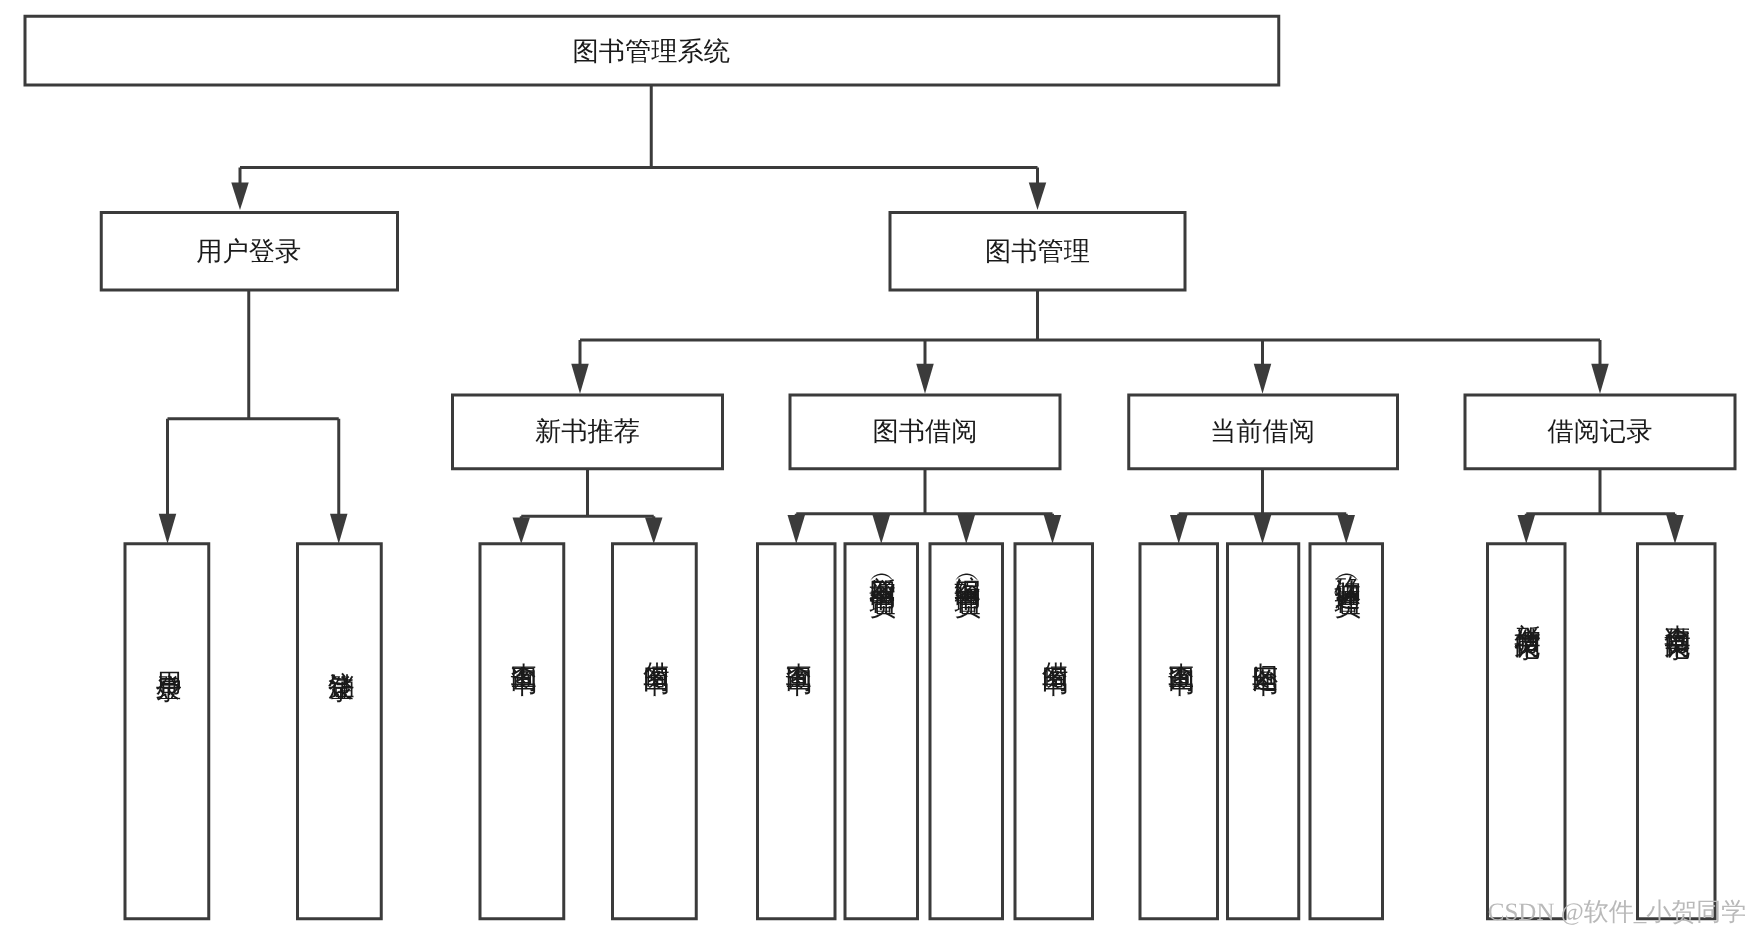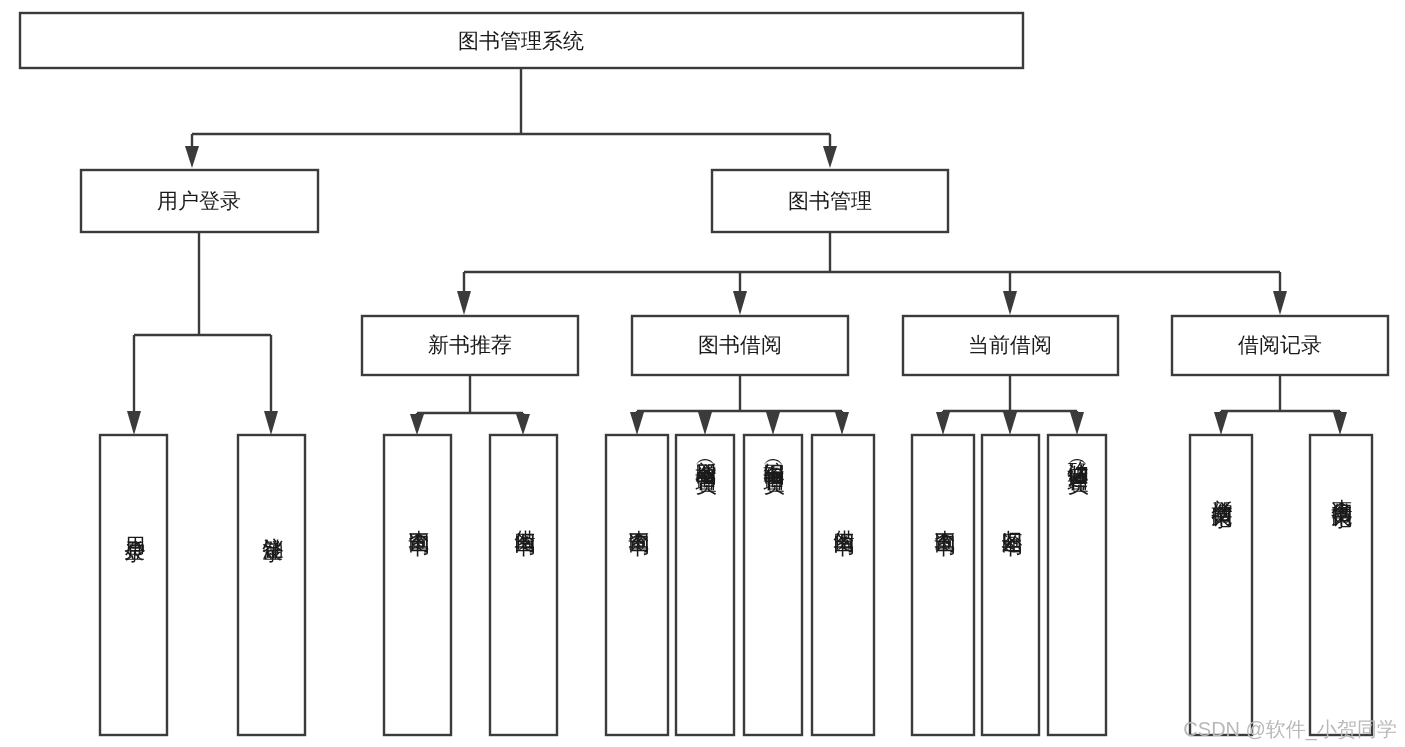--- a/index.html
+++ b/index.html
@@ -61,21 +61,21 @@
     letter-spacing: 2px;
     line-height: 1;
     white-space: nowrap;
     text-align: left;
     pointer-events: none;
   }
   .watermark {
     position: absolute;
     right: 8px;
     bottom: 4px;
-    font-family: Liberation Sans, sans-serif;
+    font-family: Liberation Serif, serif;
     font-size: 20px;
     color: #b9b9b9;
     white-space: nowrap;
     user-select: none;
   }
 </style>
 </head>
 <body>
 
 <div id="diagram-root">

